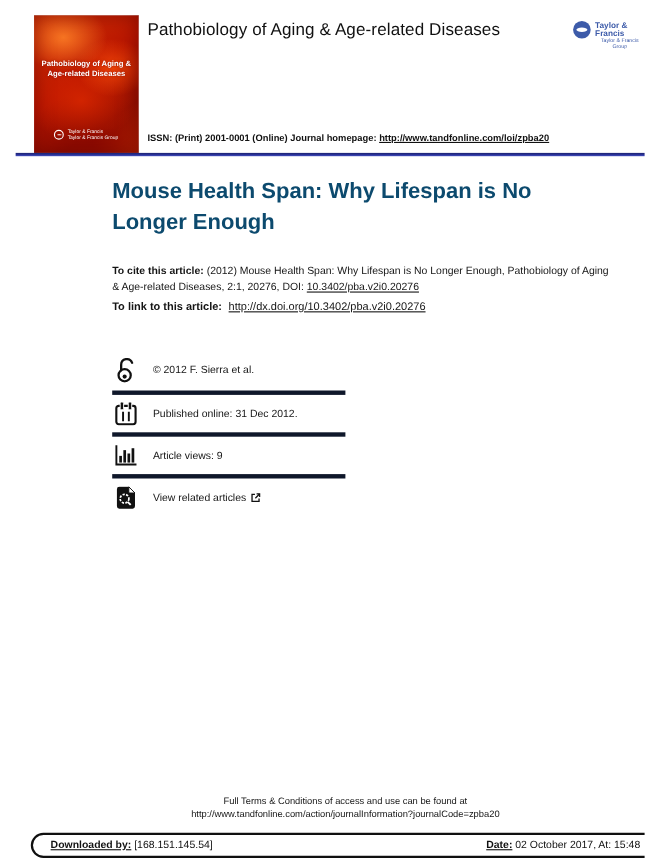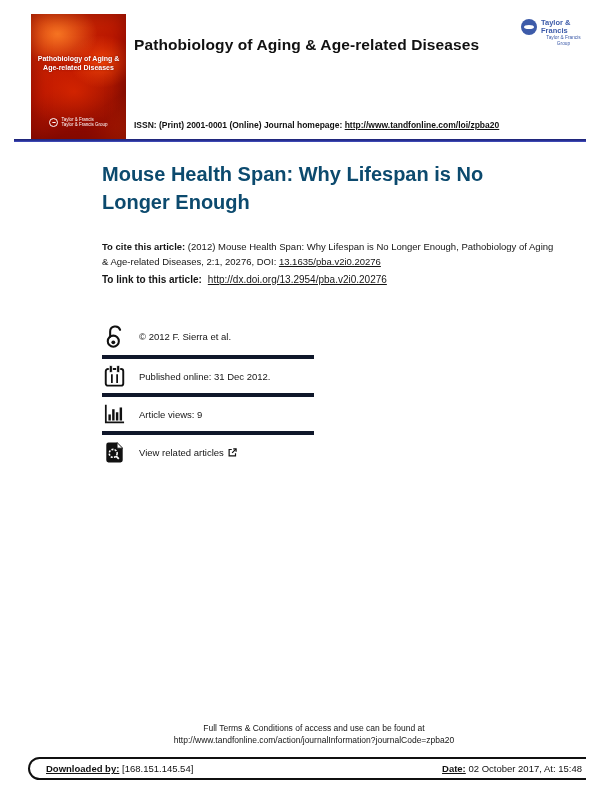--- a/index.html
+++ b/index.html
@@ -19,21 +19,21 @@
     box-shadow: inset 0 0 18px rgba(90,0,0,.55);
   }
   .cover-title { position:absolute; left:0; right:0; top:40px; text-align:center;
     color:#fff; font-size:7px; line-height:9px; font-weight:600; text-shadow:0 0 2px rgba(120,0,0,.8); }
   .cover-logo { position:absolute; left:0; right:0; bottom:12px; display:flex; align-items:center; justify-content:center; gap:3px; }
   .cover-logo-circle { width:9px; height:9px; border:1px solid #fff; border-radius:50%; position:relative; }
   .cover-logo-circle::after { content:""; position:absolute; left:1.5px; top:3px; width:4.5px; height:1.5px; background:#fff; border-radius:50%; }
   .cover-logo-text { color:#fff; font-size:4.5px; line-height:5px; text-align:left; }
 
   
-  .journal-title { position:absolute; left:120px; top:36px; font-size:15.5px; font-weight:700; letter-spacing:.1px; color:#111; }
+  .journal-title { position:absolute; left:120px; top:19px; font-size:15.5px; font-weight:400; letter-spacing:.1px; color:#111; }
   .issn-line { position:absolute; left:120px; top:120px; font-size:8.5px; font-weight:700; color:#111; }
   .tf-logo { position:absolute; left:507px; top:19px; display:flex; align-items:flex-start; gap:4px; }
   .tf-circle { width:16px; height:16px; background:#3d5ba9; border-radius:50%; position:relative; flex:0 0 auto; }
   .tf-circle::after { content:""; position:absolute; left:3px; top:6px; width:10px; height:4px; background:#fff; border-radius:50%; }
   .tf-text { color:#3d5ba9; }
   .tf-text .tf-main { font-size:7.5px; font-weight:700; line-height:8px; }
   .tf-text .tf-sub { font-size:4.8px; line-height:6px; text-align:center; }
   .navy-rule { position:absolute; left:0; top:139px; width:600px; height:3px;
     background:linear-gradient(180deg,#1c2270 0%, #2b339a 60%, #4a55c4 100%); }
 
@@ -88,23 +88,23 @@
       <div class="tf-sub">Taylor &amp; Francis Group</div>
     </span>
   </div>
 
   <div class="journal-title">Pathobiology of Aging &amp; Age-related Diseases</div>
   <div class="issn-line"><span>ISSN: (Print) 2001-0001 (Online) Journal homepage: </span><span class="u">http://www.tandfonline.com/loi/zpba20</span></div>
   <div class="navy-rule"></div>
 
   <div class="article-title">Mouse Health Span: Why Lifespan is No Longer Enough</div>
 
-  <div class="cite-block"><b>To cite this article:</b><span> (2012) Mouse Health Span: Why Lifespan is No Longer Enough, Pathobiology of Aging &amp; Age-related Diseases, 2:1, 20276, DOI: </span><span class="u">13.1635/pba.v2i0.20276</span></div>
+  <div class="cite-block"><b>To cite this article:</b><span> (2012) Mouse Health Span: Why Lifespan is No Longer Enough, Pathobiology of Aging &amp; Age-related Diseases, 2:1, 20276, DOI: </span><span class="u">10.3402/pba.v2i0.20276</span></div>
 
-  <div class="link-line"><b>To link to this article:</b><span class="u">http://dx.doi.org/13.2954/pba.v2i0.20276</span></div>
+  <div class="link-line"><b>To link to this article:</b><span class="u">http://dx.doi.org/10.3402/pba.v2i0.20276</span></div>
 
   <div class="info-rows">
 
     <div class="info-row">
       <span class="icon">
         <svg class="gl" width="19" height="24" viewBox="0 0 24 30">
           <path d="M6.5 16 V9.5 a6.5 6.5 0 0 1 12.6 -2.3" fill="none" stroke="#111" stroke-width="2.6" stroke-linecap="round"></path>
           <circle cx="10.5" cy="21.5" r="7" fill="none" stroke="#111" stroke-width="2.6"></circle>
           <circle cx="10.5" cy="23" r="2.4" fill="#111"></circle>
         </svg>

